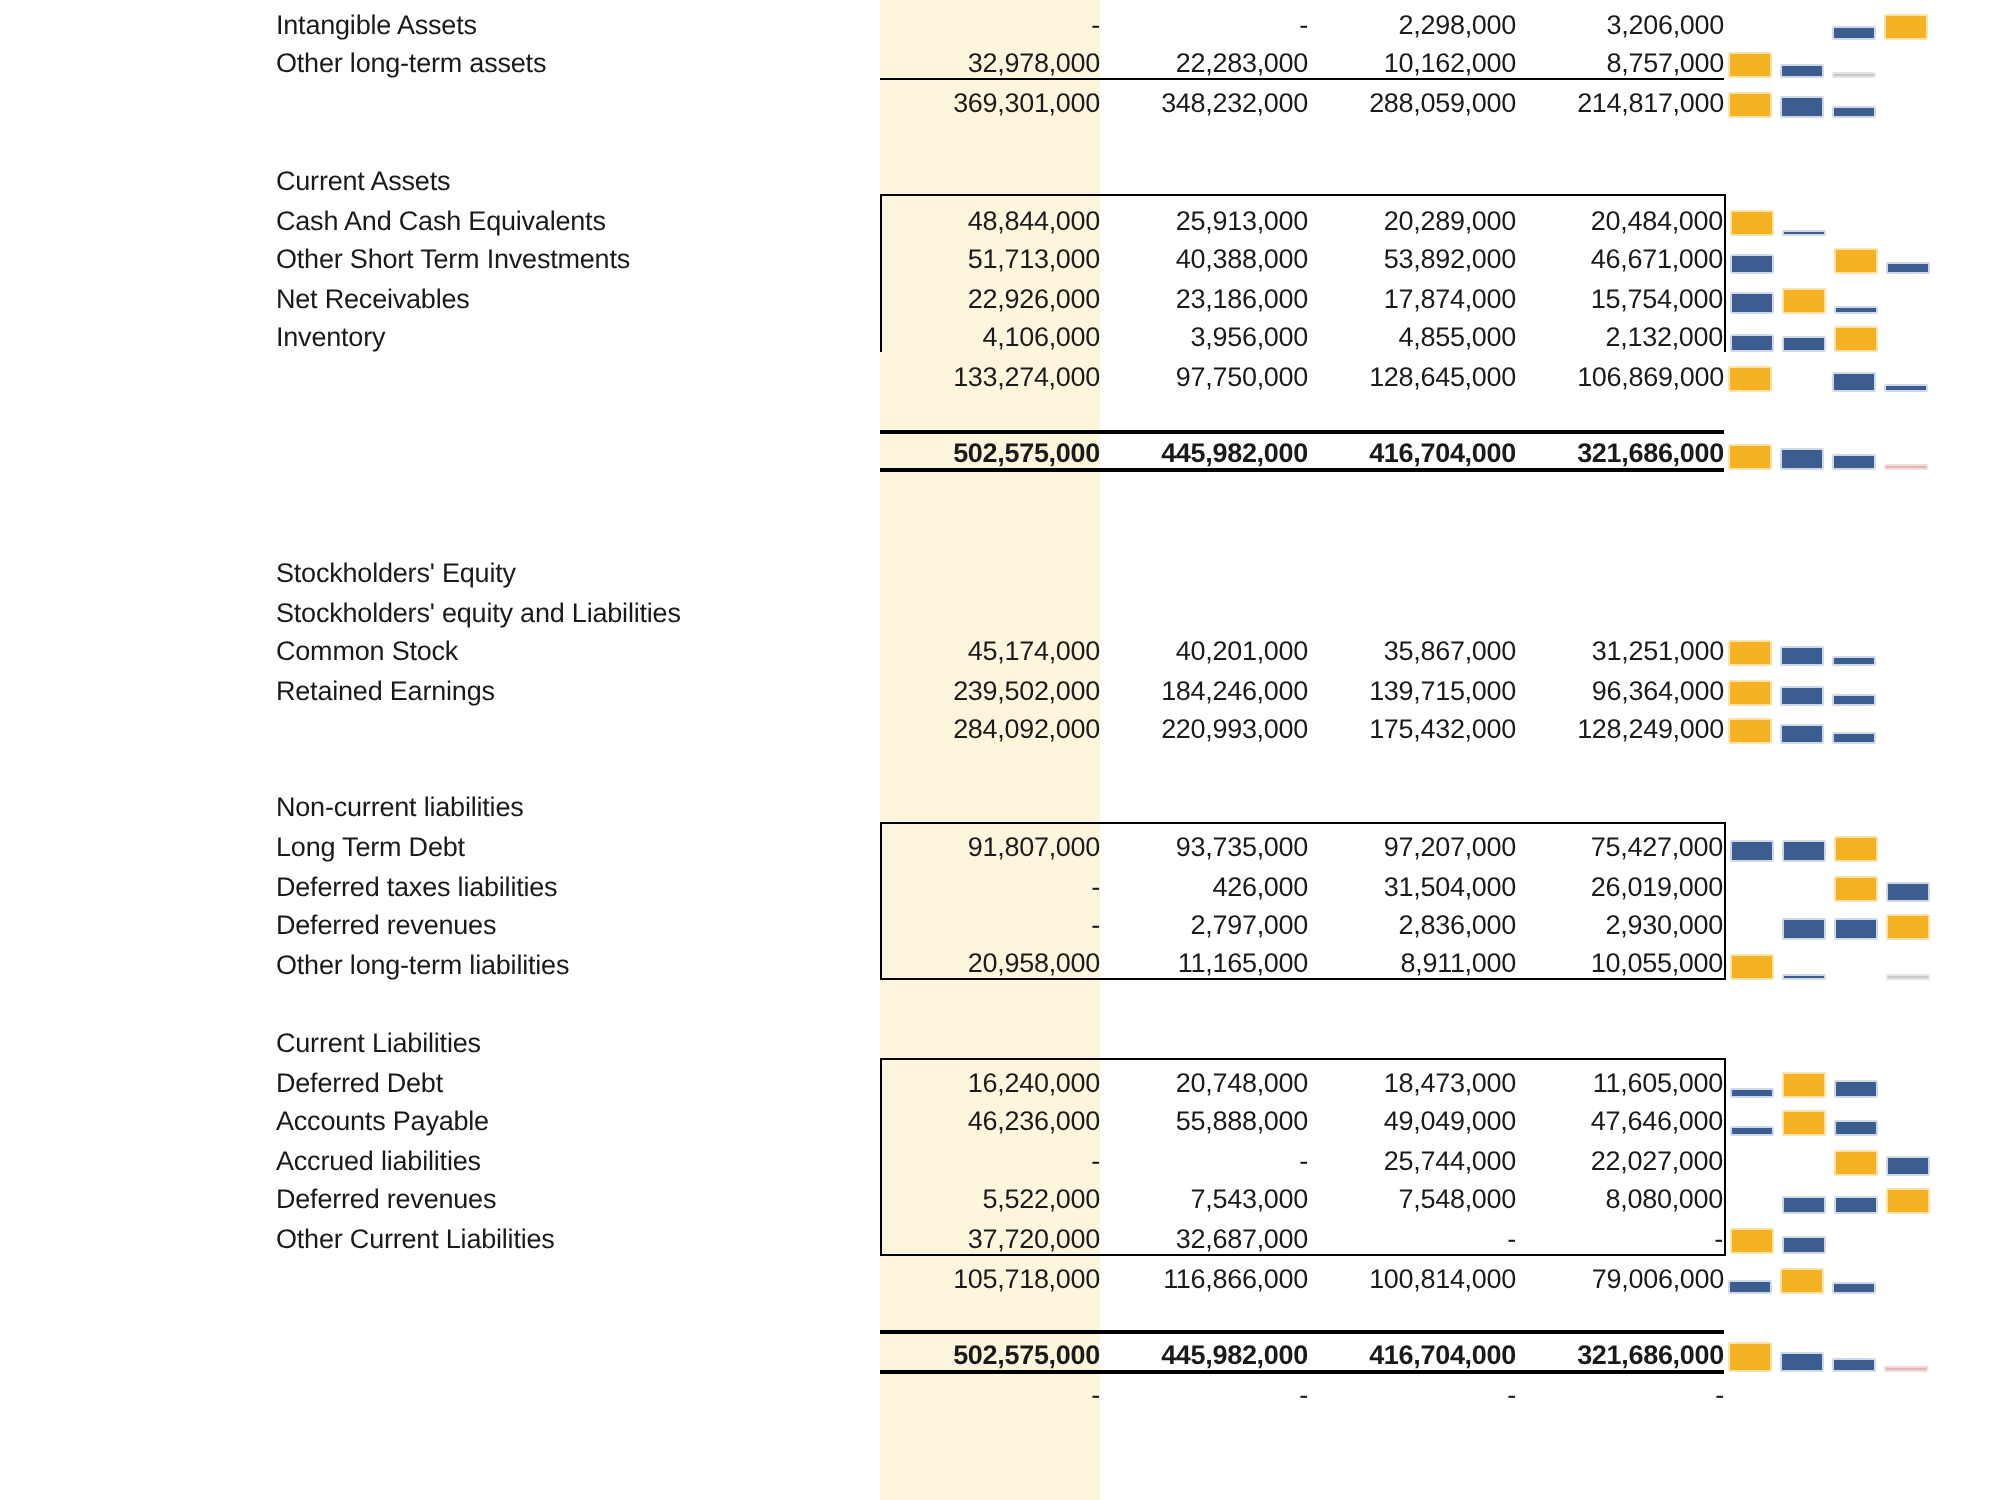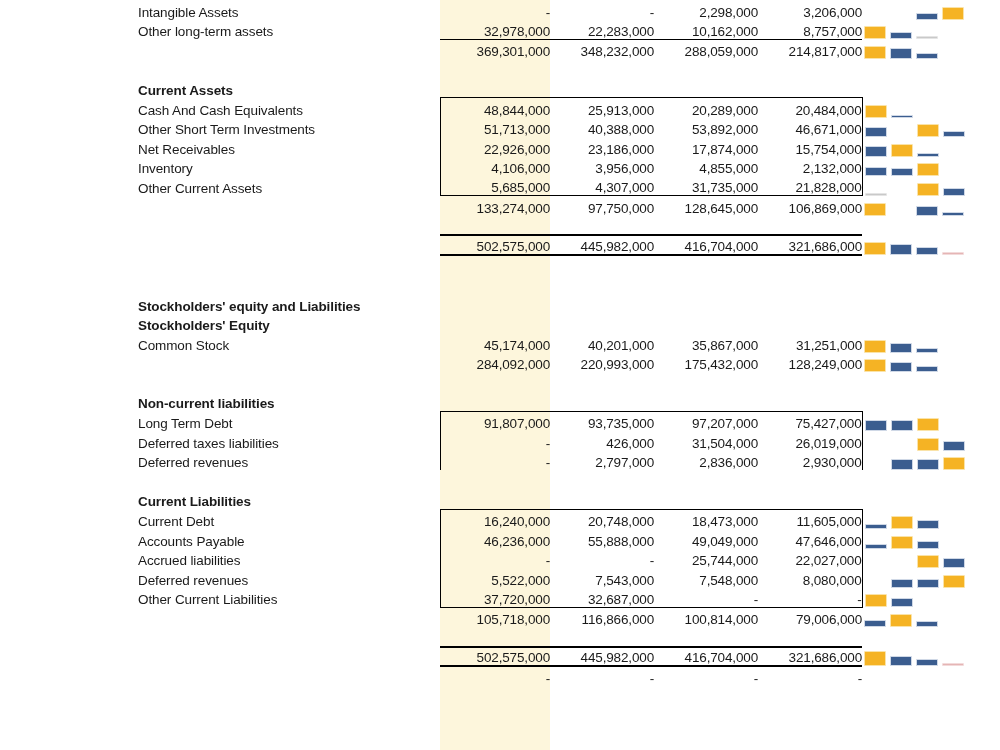--- a/index.html
+++ b/index.html
@@ -46,36 +46,36 @@
 
   tr.r { height: 19.6px; }
   tr.r-gap { height: 19.6px; }
 
   td.label {
     padding-left: 8px;
     white-space: nowrap;
     font-size: 13.5px;
     letter-spacing: -0.1px;
   }
-  td.label.hdr { font-weight: bold; }
+  td.label.hdr { font-weight: normal; }
 
   td.val {
     text-align: right;
     padding-right: 9px;
     white-space: nowrap;
     font-size: 13.5px;
     letter-spacing: -0.15px;
   }
   
   td.bx-l { border-left: 1.6px solid #000; }
   td.bx-r { border-right: 1.6px solid #000; }
   td.bx-t { border-top: 1.6px solid #000; }
   td.bx-b { border-bottom: 1.6px solid #000; }
   
-  td.rule-both { border-top: 2px solid #000; border-bottom: 2.4px solid #000; }
+  td.rule-both { border-top: 2px solid #000; border-bottom: 2.4px solid #000; font-weight: bold; }
 
   
   td.spark { padding-left: 4px; }
   .spark-wrap {
     display: flex;
     align-items: flex-end;
     height: 18px;
     gap: 4px;
     padding-left: 2px;
   }
@@ -230,36 +230,20 @@
             <div class="spark-wrap">
               <div class="sbar blue" style="height: 9px;"></div>
               <div class="sbar blue" style="height: 8px;"></div>
               <div class="sbar gold" style="height: 13px;"></div>
               <div class="sbar blank" style="height: 0px;"></div>
             </div>
           </td>
         </tr>
         <tr class="r">
           <td></td>
-          <td class="label">Other Current Assets</td>
-          <td class="val bx-b bx-l">5,685,000</td>
-          <td class="val bx-b">4,307,000</td>
-          <td class="val bx-b">31,735,000</td>
-          <td class="val bx-b bx-r">21,828,000</td>
-          <td class="spark">
-            <div class="spark-wrap">
-              <div class="sbar grey" style="height: 3px;"></div>
-              <div class="sbar blank" style="height: 0px;"></div>
-              <div class="sbar gold" style="height: 13px;"></div>
-              <div class="sbar blue" style="height: 8px;"></div>
-            </div>
-          </td>
-        </tr>
-        <tr class="r">
-          <td></td>
           <td class="label"></td>
           <td class="val">133,274,000</td>
           <td class="val">97,750,000</td>
           <td class="val">128,645,000</td>
           <td class="val">106,869,000</td>
           <td class="spark">
             <div class="spark-wrap">
               <div class="sbar gold" style="height: 13px;"></div>
               <div class="sbar blank" style="height: 0px;"></div>
               <div class="sbar blue" style="height: 10px;"></div>
@@ -290,32 +274,32 @@
         <tr class="r r-gap">
           <td></td>
           <td colspan="6"></td>
         </tr>
         <tr class="r r-gap">
           <td></td>
           <td colspan="6"></td>
         </tr>
         <tr class="r">
           <td></td>
+          <td class="label hdr">Stockholders' Equity</td>
+          <td class="val"></td>
+          <td class="val"></td>
+          <td class="val"></td>
+          <td class="val"></td>
+          <td class="spark">
+            <div class="spark-wrap"></div>
+          </td>
+        </tr>
+        <tr class="r">
+          <td></td>
           <td class="label hdr">Stockholders' equity and Liabilities</td>
-          <td class="val"></td>
-          <td class="val"></td>
-          <td class="val"></td>
-          <td class="val"></td>
-          <td class="spark">
-            <div class="spark-wrap"></div>
-          </td>
-        </tr>
-        <tr class="r">
-          <td></td>
-          <td class="label hdr">Stockholders' Equity</td>
           <td class="val"></td>
           <td class="val"></td>
           <td class="val"></td>
           <td class="val"></td>
           <td class="spark">
             <div class="spark-wrap"></div>
           </td>
         </tr>
         <tr class="r">
           <td></td>
@@ -328,20 +312,36 @@
             <div class="spark-wrap">
               <div class="sbar gold" style="height: 13px;"></div>
               <div class="sbar blue" style="height: 10px;"></div>
               <div class="sbar blue" style="height: 5px;"></div>
               <div class="sbar blank" style="height: 0px;"></div>
             </div>
           </td>
         </tr>
         <tr class="r">
           <td></td>
+          <td class="label">Retained Earnings</td>
+          <td class="val">239,502,000</td>
+          <td class="val">184,246,000</td>
+          <td class="val">139,715,000</td>
+          <td class="val">96,364,000</td>
+          <td class="spark">
+            <div class="spark-wrap">
+              <div class="sbar gold" style="height: 13px;"></div>
+              <div class="sbar blue" style="height: 10px;"></div>
+              <div class="sbar blue" style="height: 6px;"></div>
+              <div class="sbar blank" style="height: 0px;"></div>
+            </div>
+          </td>
+        </tr>
+        <tr class="r">
+          <td></td>
           <td class="label"></td>
           <td class="val">284,092,000</td>
           <td class="val">220,993,000</td>
           <td class="val">175,432,000</td>
           <td class="val">128,249,000</td>
           <td class="spark">
             <div class="spark-wrap">
               <div class="sbar gold" style="height: 13px;"></div>
               <div class="sbar blue" style="height: 10px;"></div>
               <div class="sbar blue" style="height: 6px;"></div>
@@ -405,38 +405,54 @@
           <td class="val bx-r">2,930,000</td>
           <td class="spark">
             <div class="spark-wrap">
               <div class="sbar blank" style="height: 0px;"></div>
               <div class="sbar blue" style="height: 11px;"></div>
               <div class="sbar blue" style="height: 11px;"></div>
               <div class="sbar gold" style="height: 13px;"></div>
             </div>
           </td>
         </tr>
+        <tr class="r">
+          <td></td>
+          <td class="label">Other long-term liabilities</td>
+          <td class="val bx-b bx-l">20,958,000</td>
+          <td class="val bx-b">11,165,000</td>
+          <td class="val bx-b">8,911,000</td>
+          <td class="val bx-b bx-r">10,055,000</td>
+          <td class="spark">
+            <div class="spark-wrap">
+              <div class="sbar gold" style="height: 13px;"></div>
+              <div class="sbar blue" style="height: 3px;"></div>
+              <div class="sbar blank" style="height: 0px;"></div>
+              <div class="sbar grey" style="height: 3px;"></div>
+            </div>
+          </td>
+        </tr>
         <tr class="r r-gap">
           <td></td>
           <td colspan="6"></td>
         </tr>
         <tr class="r">
           <td></td>
           <td class="label hdr">Current Liabilities</td>
           <td class="val"></td>
           <td class="val"></td>
           <td class="val"></td>
           <td class="val"></td>
           <td class="spark">
             <div class="spark-wrap"></div>
           </td>
         </tr>
         <tr class="r">
           <td></td>
-          <td class="label">Current Debt</td>
+          <td class="label">Deferred Debt</td>
           <td class="val bx-t bx-l">16,240,000</td>
           <td class="val bx-t">20,748,000</td>
           <td class="val bx-t">18,473,000</td>
           <td class="val bx-t bx-r">11,605,000</td>
           <td class="spark">
             <div class="spark-wrap">
               <div class="sbar blue" style="height: 5px;"></div>
               <div class="sbar gold" style="height: 13px;"></div>
               <div class="sbar blue" style="height: 9px;"></div>
               <div class="sbar blank" style="height: 0px;"></div>

